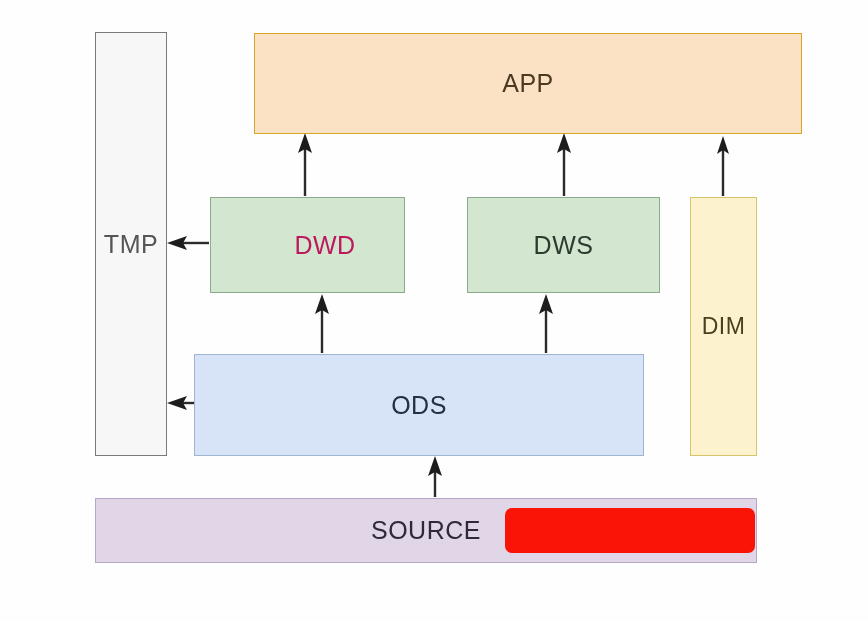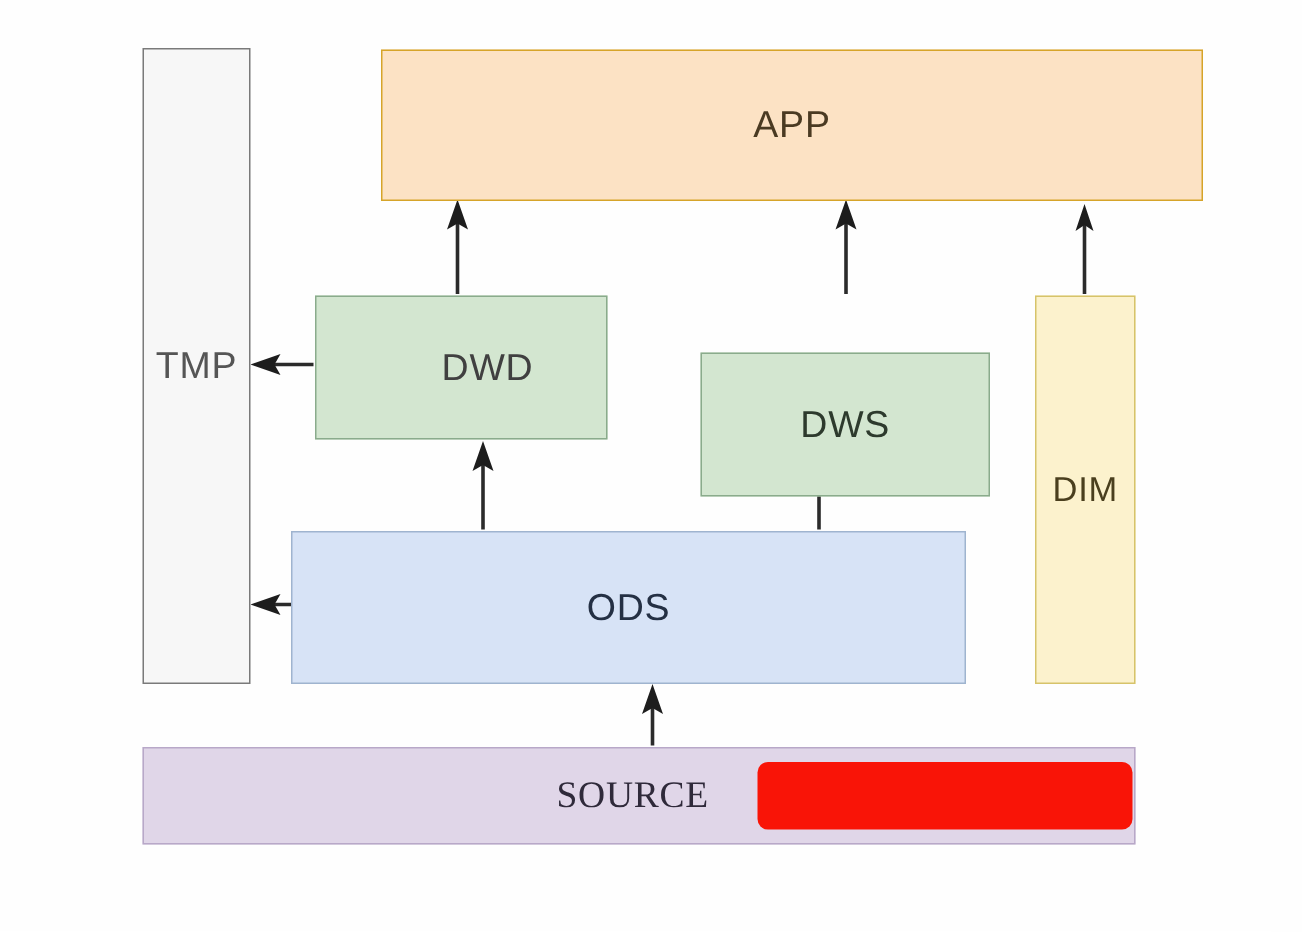--- a/index.html
+++ b/index.html
@@ -48,30 +48,29 @@
     border: 1.6px solid #d6a429;
     font-size: 25px;
     color: #4a3a22;
     margin-left: 44px;
   }
   .n-dwd {
     left: 210px; top: 197px; width: 195px; height: 96px;
     background: #d3e6d0;
     border: 1.4px solid #8aab8c;
     font-size: 25px;
-    color: #404040;
+    color: #be185d;
     padding-left: 35px;
   }
   .n-dws {
     left: 467px; top: 197px; width: 193px; height: 96px;
     background: #d3e6d0;
     border: 1.4px solid #8aab8c;
     font-size: 25px;
     color: #2d3a2d;
-    margin-top: 38px;
   }
   .n-dim {
     left: 690px; top: 197px; width: 67px;  height: 259px;
     background: #fcf2cd;
     border: 1.4px solid #d6c36a;
     font-size: 23px;
     color: #4a3f1e;
   }
   .n-ods {
     left: 194px; top: 354px; width: 450px; height: 102px;
@@ -83,21 +82,20 @@
   .n-source {
     left: 95px;  top: 498px; width: 662px; height: 65px;
     background: #e0d6e8;
     border: 1.4px solid #b8a8c8;
     font-size: 25px;
     color: #2f2a3a;
     justify-content: flex-start;
   }
   .n-source .node-label {
     margin-left: 275px;
-    font-family: Liberation Serif, serif;
   }
 
   
   .redaction {
     position: absolute;
     left: 505px;
     top: 508px;
     width: 250px;
     height: 45px;
     background: #f91407;

